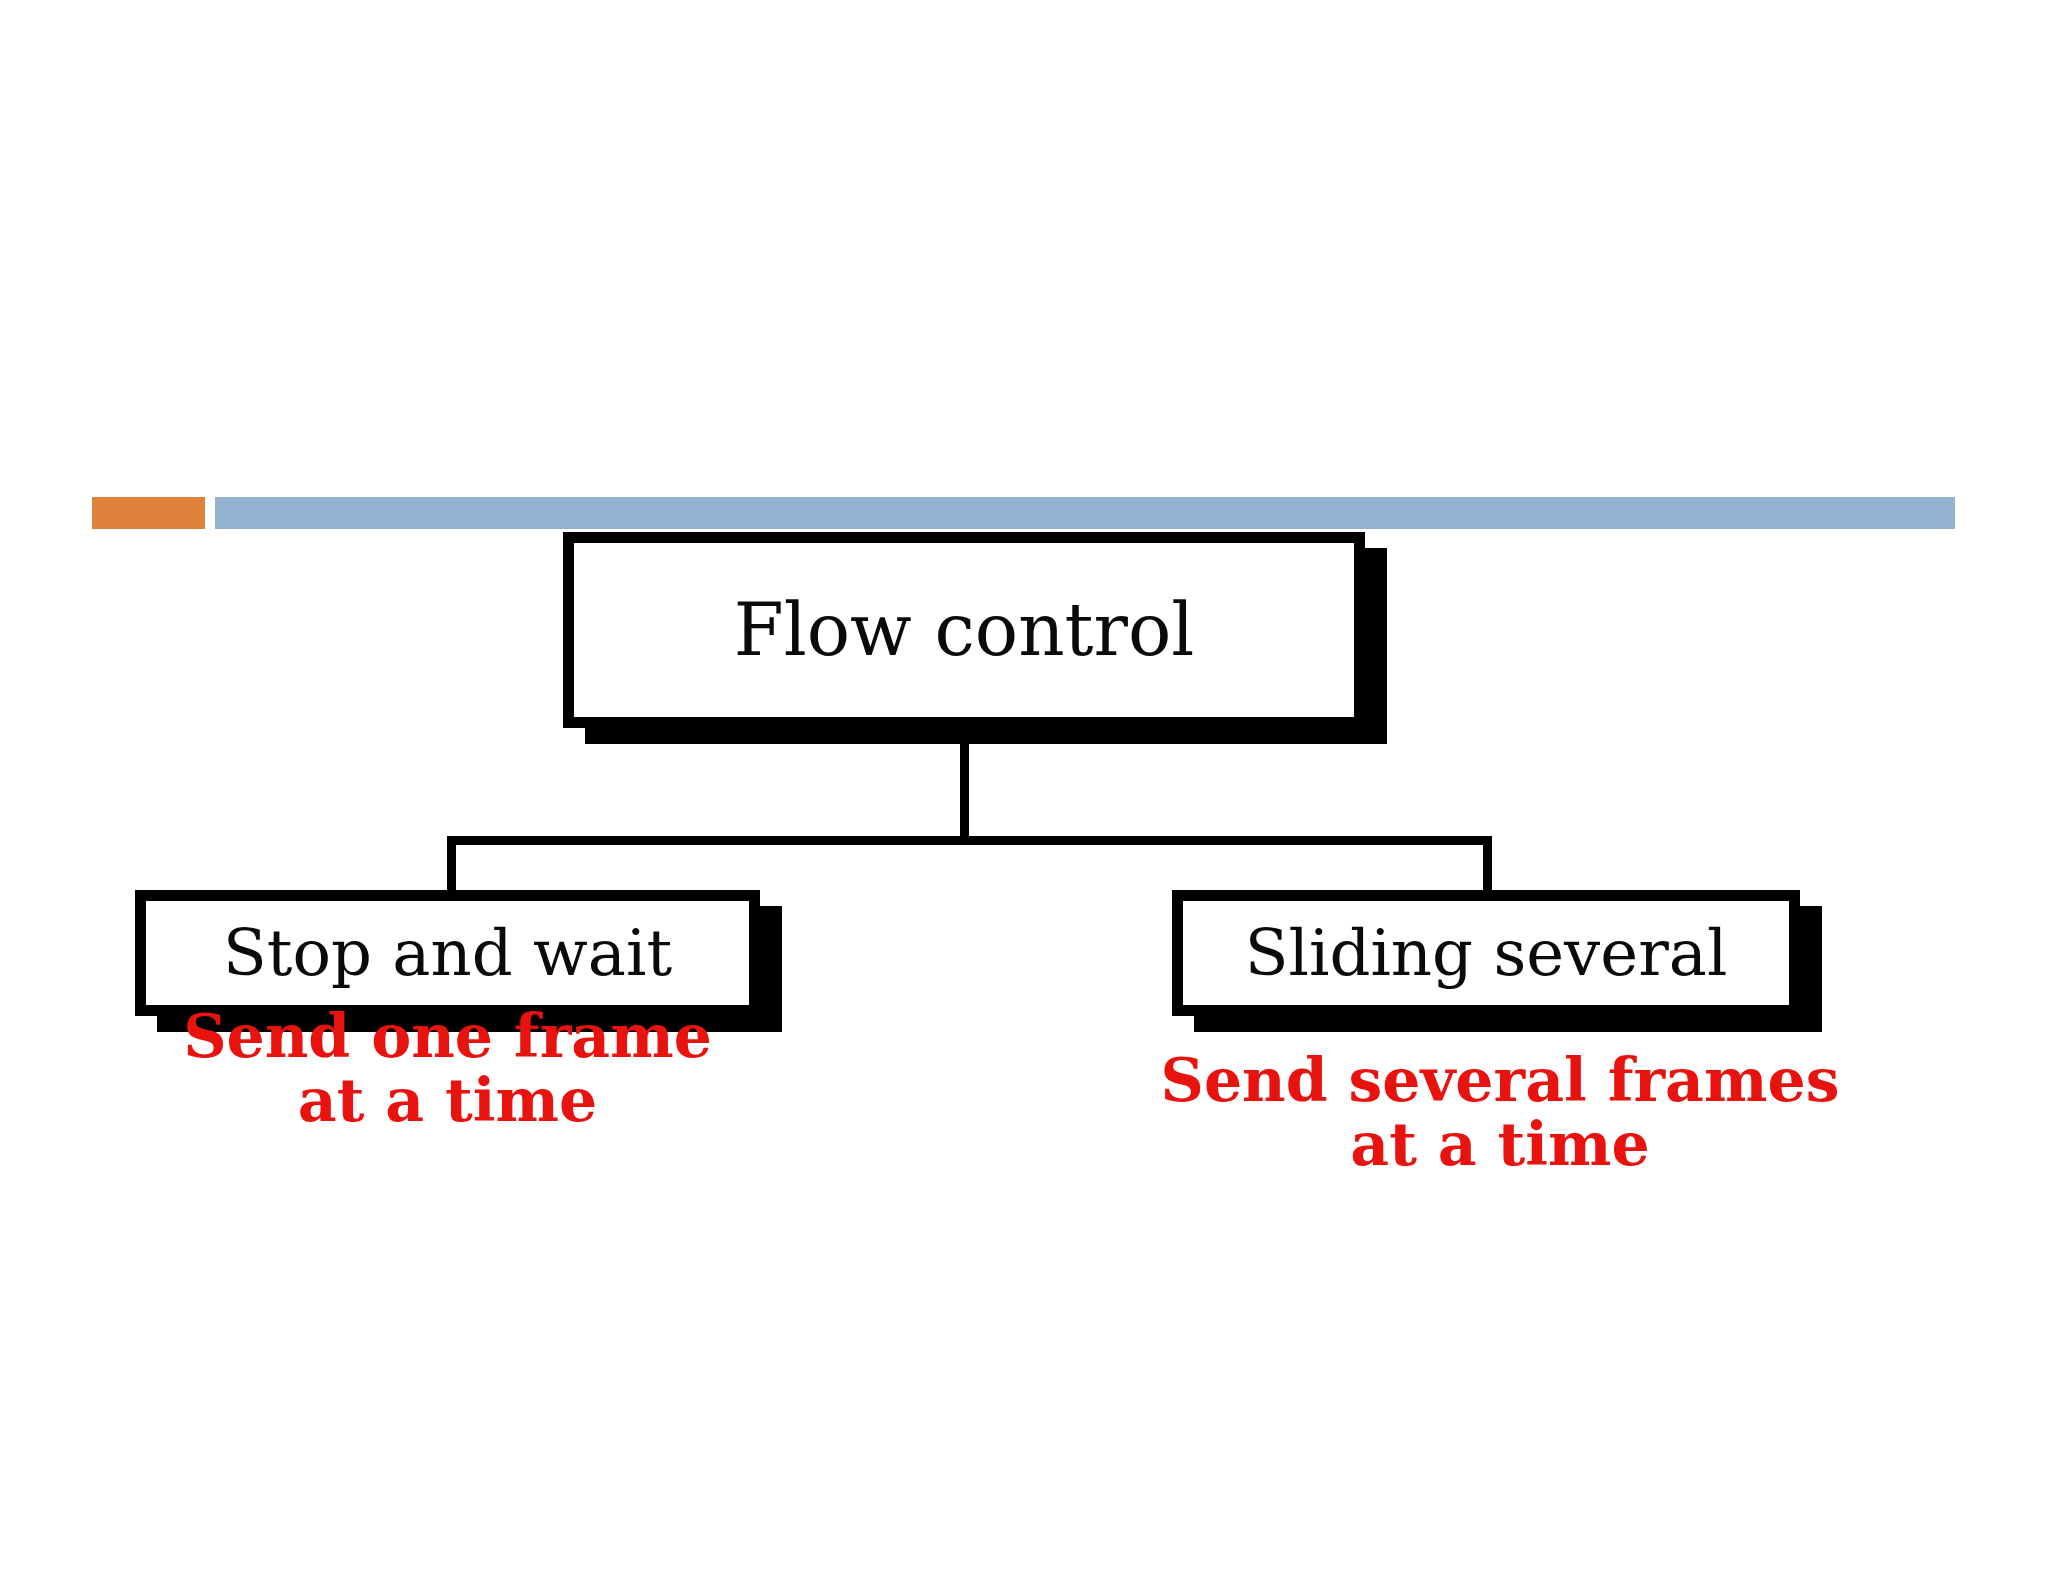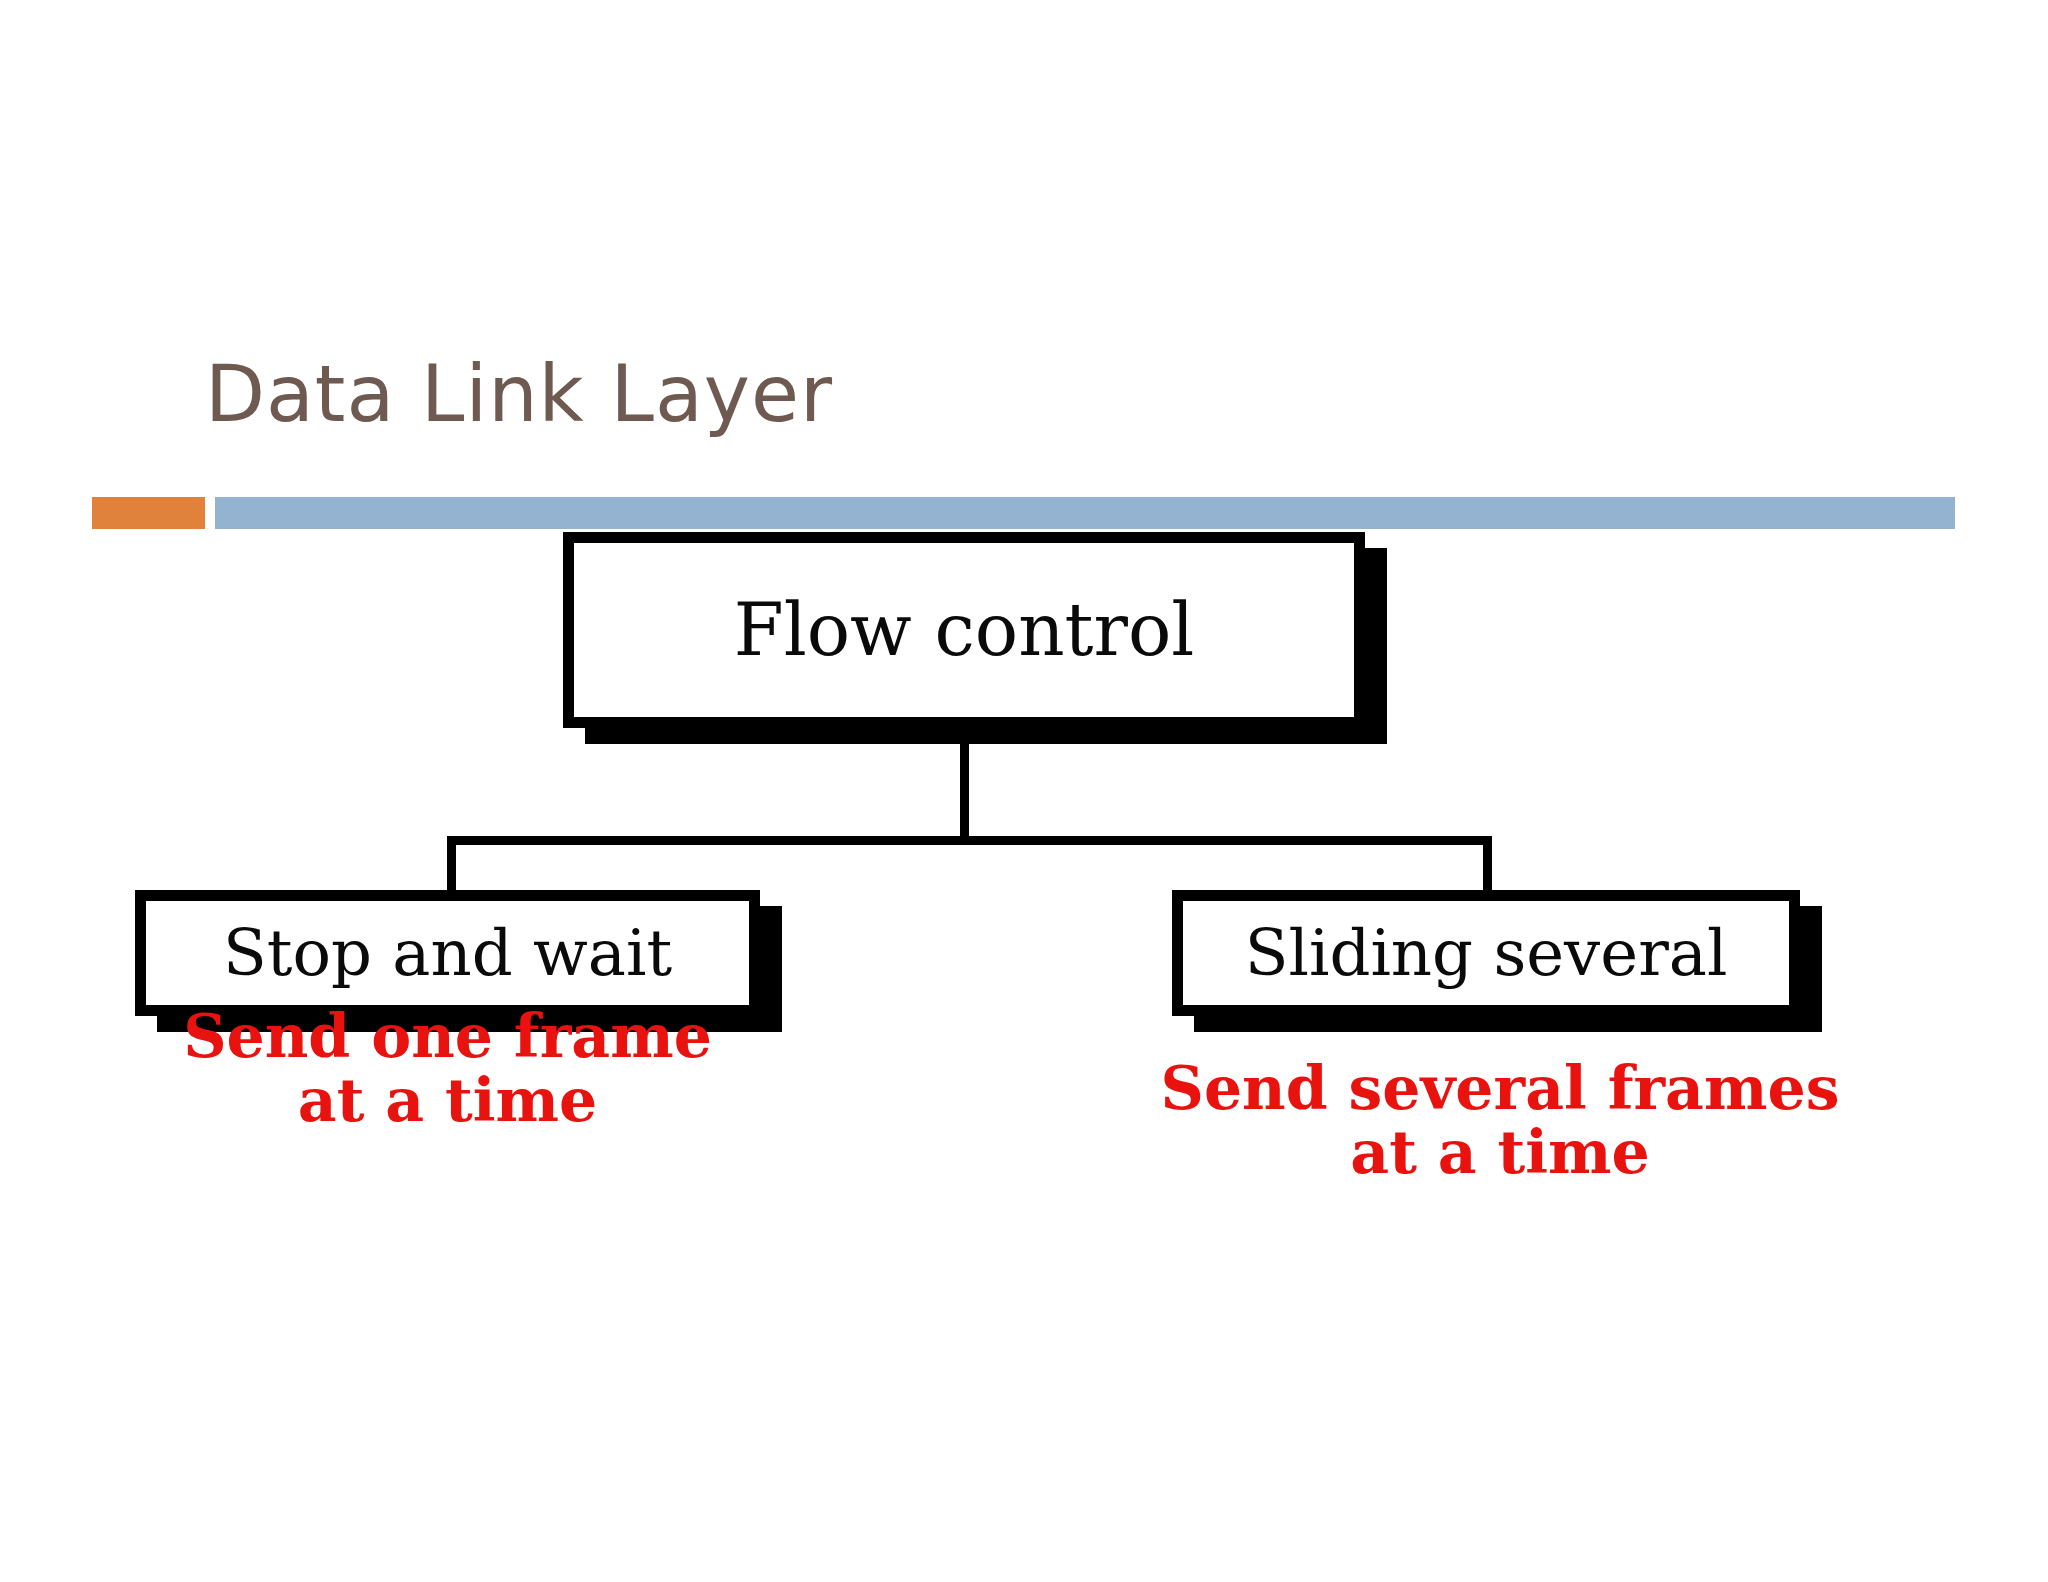--- a/index.html
+++ b/index.html
@@ -150,30 +150,28 @@
   }
   #caption-stop-and-wait {
     left: 90px;
     top: 1004px;
     width: 715px;
   }
   #caption-sliding-window {
     left: 1060px;
     top: 1048px;
     width: 880px;
-    margin-top: 8px;
   }
   .caption-line { display: block; }
 </style>
 </head>
 <body>
 
 <div id="slide">
 
-  <div class="slide-title">Data Link Layer</div>
 
   <div class="divider-accent"></div>
   <div class="divider-bar"></div>
 
   <div class="diagram">
 
     <div class="conn" id="conn-trunk"></div>
     <div class="conn" id="conn-spread"></div>
     <div class="conn" id="conn-drop-left"></div>
     <div class="conn" id="conn-drop-right"></div>

